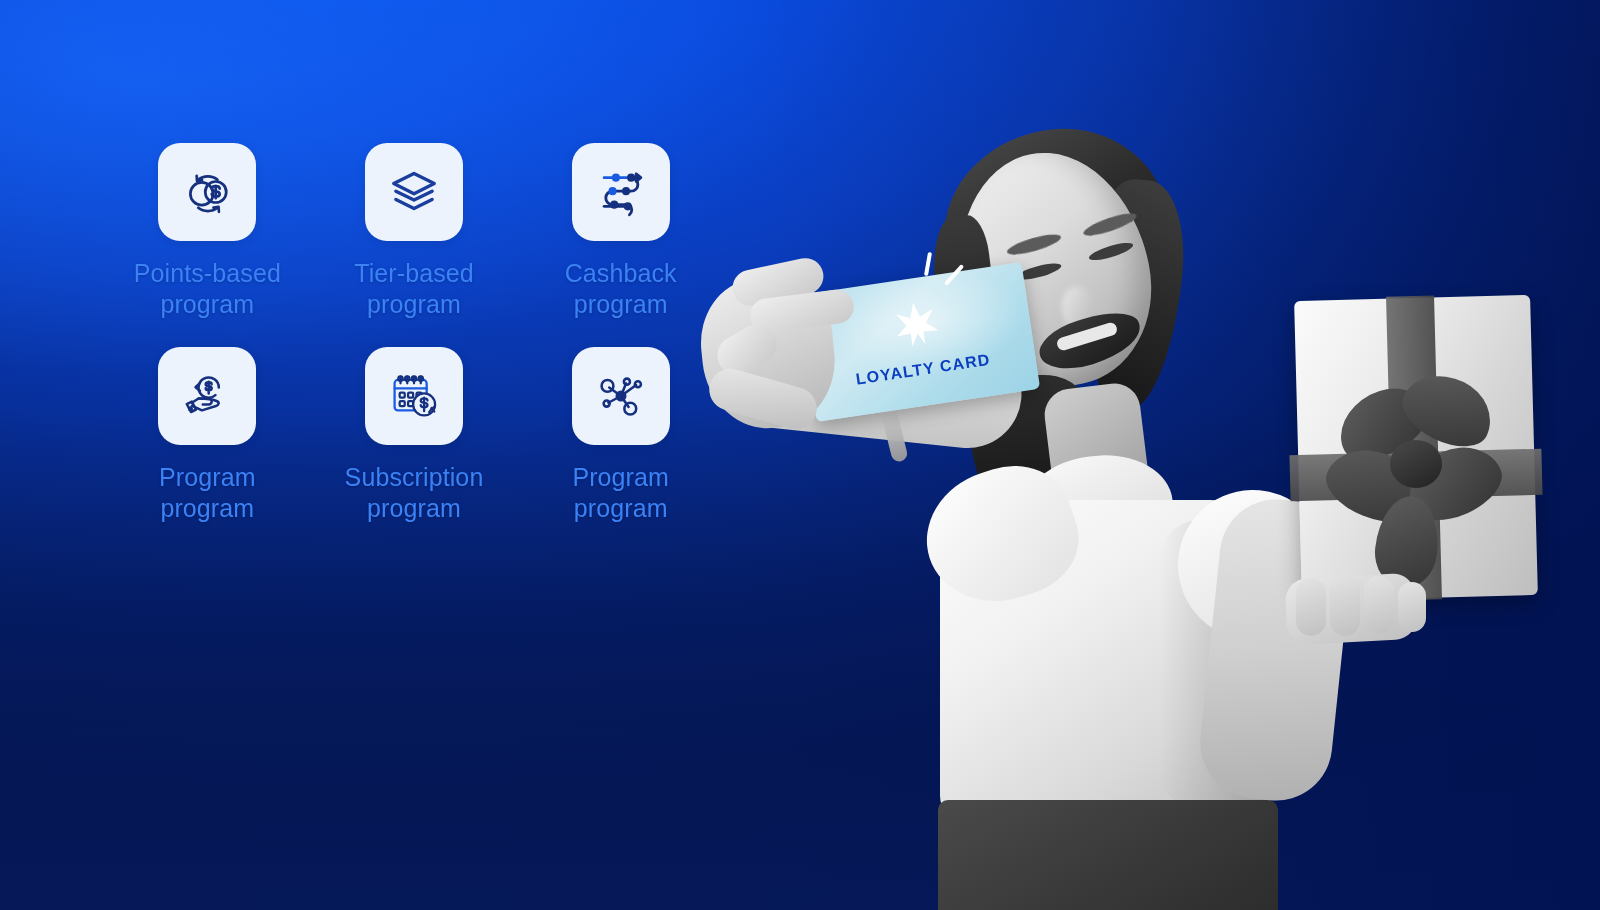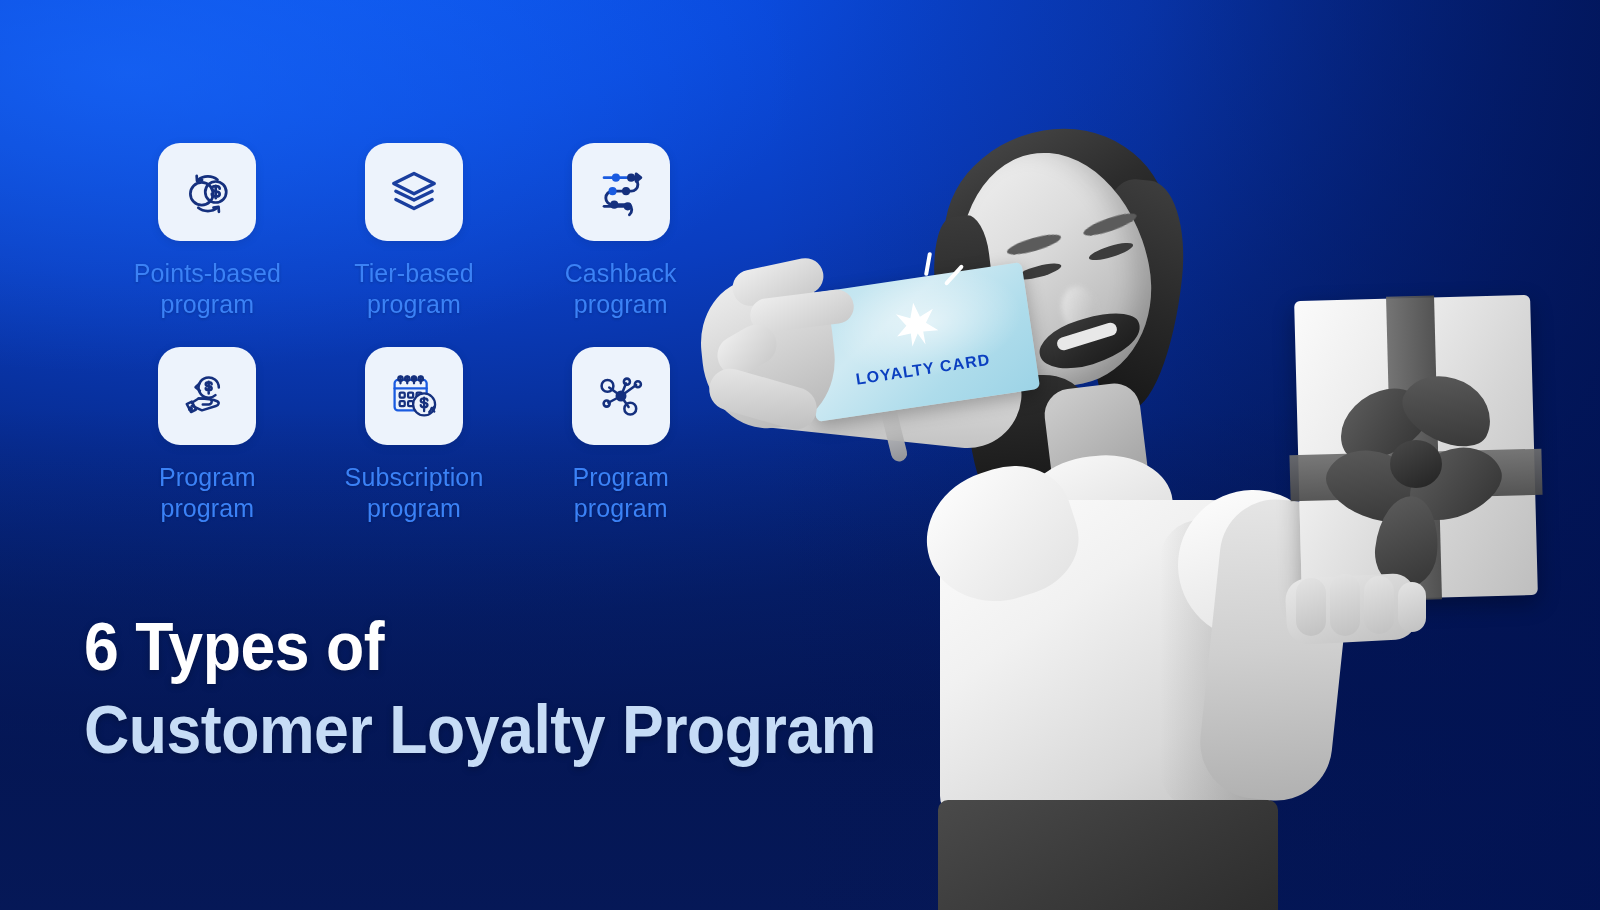--- a/index.html
+++ b/index.html
@@ -485,18 +485,14 @@
         </div>
         <div class="cap">
           <span>Program</span><br>
           <span>program</span>
         </div>
       </div>
 
     </div>
   </div>
 
-  <div class="headline">
-    <div class="hl1">6 Types of</div>
-    <div class="hl2">Customer Loyalty Program</div>
-  </div>
 
 </div>
 
 </body></html>

